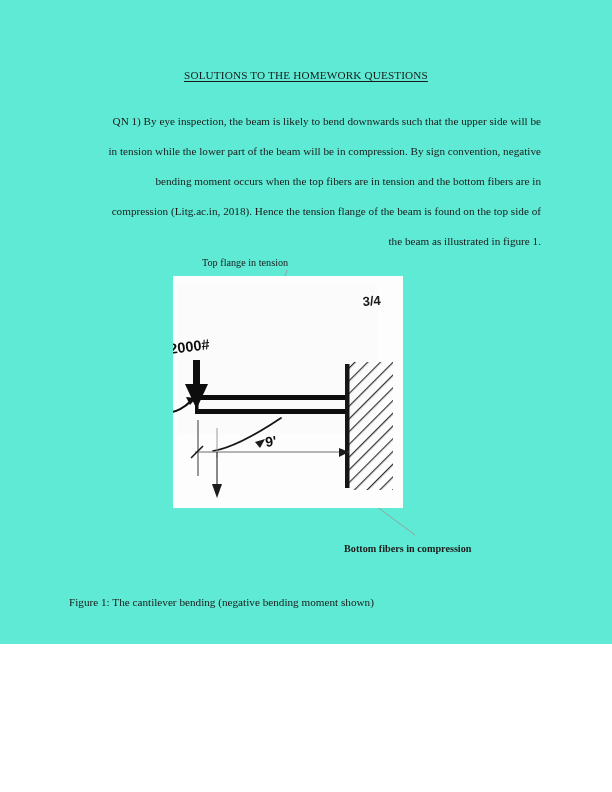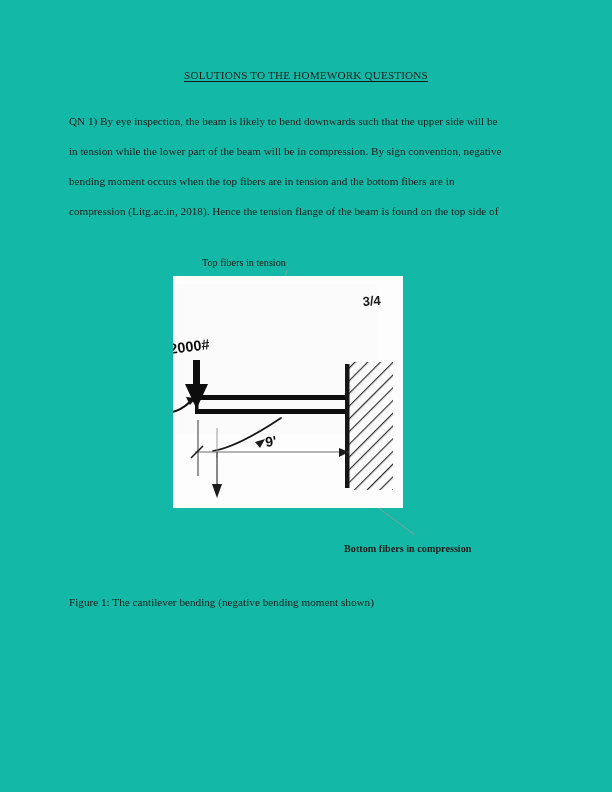--- a/index.html
+++ b/index.html
@@ -3,22 +3,22 @@
 <meta charset="utf-8">
 <style>
   html, body {
     margin: 0;
     padding: 0;
     background: #ffffff;
   }
   .page {
     position: relative;
     width: 612px;
-    height: 792px;
-    background: #14b8a6;
+    height: 644px;
+    background: #5eead4;
     overflow: hidden;
     font-family: "Liberation Serif", serif;
     color: #1a1a1a;
   }
 
   
   .doc-title {
     position: absolute;
     left: 0;
     top: 69px;
@@ -31,20 +31,21 @@
     text-decoration: underline;
     text-underline-offset: 2px;
   }
 
   
   .body-block {
     position: absolute;
     left: 69px;
     top: 106px;
     width: 472px;
+    text-align: right;
   }
   .body-line {
     font-size: 11.2px;
     line-height: 30px;
     white-space: nowrap;
   }
 
   
   .figure-area {
     position: absolute;
@@ -93,25 +94,26 @@
 
   <div class="doc-title">
     <span>SOLUTIONS TO THE HOMEWORK QUESTIONS</span>
   </div>
 
   <div class="body-block">
     <div class="body-line">QN 1) By eye inspection, the beam is likely to bend downwards such that the upper side will be</div>
     <div class="body-line">in tension while the lower part of the beam will be in compression. By sign convention, negative</div>
     <div class="body-line">bending moment occurs when the top fibers are in tension and the bottom fibers are in</div>
     <div class="body-line">compression (Litg.ac.in, 2018).  Hence the tension flange of the beam is found on the top side of</div>
+    <div class="body-line">the beam as illustrated in figure 1.</div>
   </div>
 
   <div class="figure-area">
 
-    <div class="callout callout-top">Top fibers in tension</div>
+    <div class="callout callout-top">Top flange in tension</div>
 
     <div class="callout callout-bottom">Bottom fibers in compression</div>
 
     <svg width="472" height="320" style="position:absolute;left:0;top:0;">
 
       <line x1="218" y1="20" x2="185" y2="134" stroke="#9a9a9a" stroke-width="0.9"></line>
       <polygon points="185,141 181,130 189,130" fill="#1a1a1a"></polygon>
 
       <line x1="214" y1="187" x2="346" y2="285" stroke="#9a9a9a" stroke-width="0.9"></line>
     </svg>

